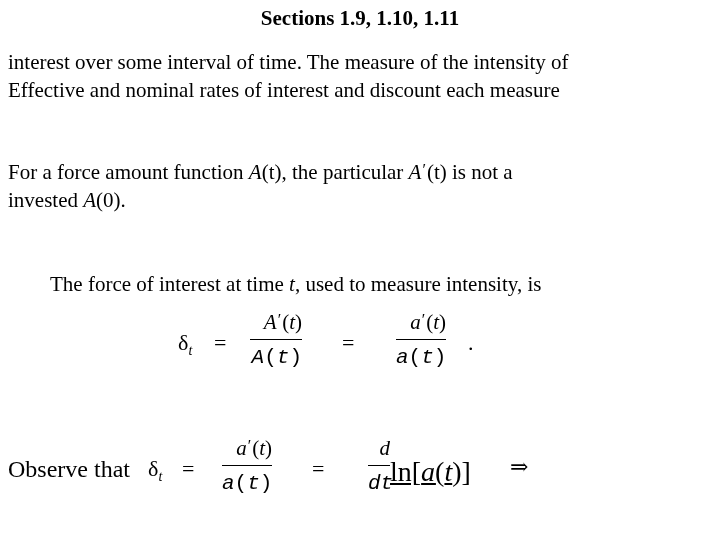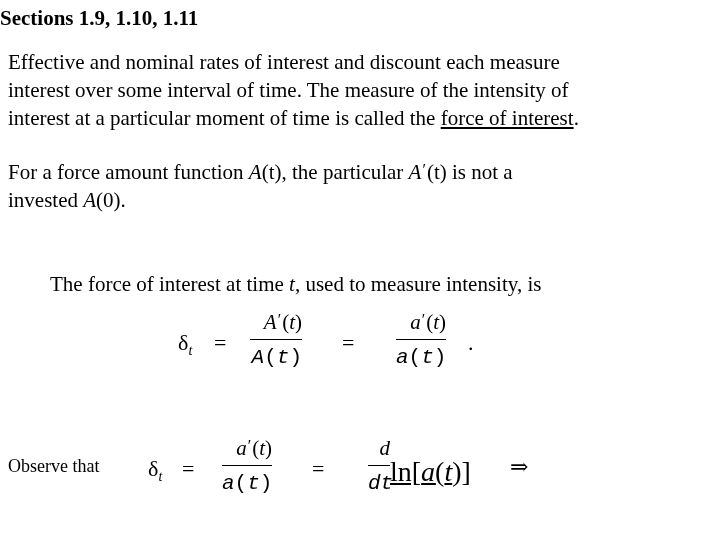--- a/index.html
+++ b/index.html
@@ -1,42 +1,41 @@
 <!DOCTYPE html>
 <html><head>
 <meta charset="utf-8">
 <style>
   html, body { margin:0; padding:0; background:#fff; }
   body { width:720px; height:540px; position:relative; overflow:hidden;
          font-family:"Liberation Serif", "DejaVu Serif", serif; color:#000; }
   .abs { position:absolute; white-space:nowrap; }
-  .title { top:6px; left:0; width:720px; font-weight:bold; font-size:21px; }
+  .title { top:6px; left:0; width:720px; text-align:center; font-weight:bold; font-size:21px; }
   .para { left:8px; font-size:21px; line-height:28px; }
   .p1 { top:48px; }
   .p2 { top:156px; }
   .p3 { top:270px;margin-left:42px; }
   i { font-style:italic; }
   u { text-decoration:underline; }
   .frac { position:absolute; text-align:right; font-size:21px; }
   .frac .num { display:block; padding-bottom:4px; }
   .frac .bar { display:block; border-top:1.3px solid #000; }
   .frac .den { display:block; padding-top:6px;font-family:Liberation Mono, monospace; }
   .sym { position:absolute; font-size:22px; }
   .sub { font-size:14px; font-style:italic; vertical-align:-5px; }
   .prime { font-size:16px; vertical-align:4px; font-style:normal; margin:0 1px; }
 </style>
 </head>
 <body>
 
 <div class="abs title">Sections 1.9, 1.10, 1.11</div>
 
 <div class="abs para p1">
+  <div>interest over some interval of time.  The measure of the intensity of</div>
   <div>Effective and nominal rates of interest and discount each measure</div>
-  <div>interest over some interval of time.  The measure of the intensity of</div>
-  <div><span>interest at a particular moment of time is called the </span><u>force of interest</u><span>.</span></div>
 </div>
 
 <div class="abs para p2">
   <div><span>For a force amount function </span><i>A</i><span>(t)</span><span>, the particular </span><i>A</i><span class="prime">′</span><span>(t)</span><span> is not a</span></div>
   <div><span>invested </span><i>A</i><span>(0).</span></div>
 </div>
 
 <div class="abs para p3"><span>The force of interest at time </span><i>t</i><span>, used to measure intensity, is</span></div>
 
 <div>
@@ -50,21 +49,21 @@
   <span class="sym" style="left:342px;top:330px;">=</span>
   <div class="frac" style="left:396px;top:310px;width:50px;">
     <span class="num"><i>a</i><span class="prime">′</span>(<i>t</i>)</span>
     <span class="bar"></span>
     <span class="den"><i>a</i>(<i>t</i>)</span>
   </div>
   <span class="sym" style="left:468px;top:330px;">.</span>
 </div>
 
 <div>
-  <span class="sym" style="left:8px;top:456px;font-size:18px;">Observe that</span>
+  <span class="sym" style="left:8px;top:456px;font-size:24px;">Observe that</span>
   <span class="sym" style="left:148px;top:456px;"><span>δ</span><span class="sub">t</span></span>
   <span class="sym" style="left:182px;top:456px;">=</span>
   <div class="frac" style="left:222px;top:436px;width:50px;">
     <span class="num"><i>a</i><span class="prime">′</span>(<i>t</i>)</span>
     <span class="bar"></span>
     <span class="den"><i>a</i>(<i>t</i>)</span>
   </div>
   <span class="sym" style="left:312px;top:456px;">=</span>
   <div class="frac" style="left:368px;top:436px;width:22px;">
     <span class="num"><i>d</i></span>

